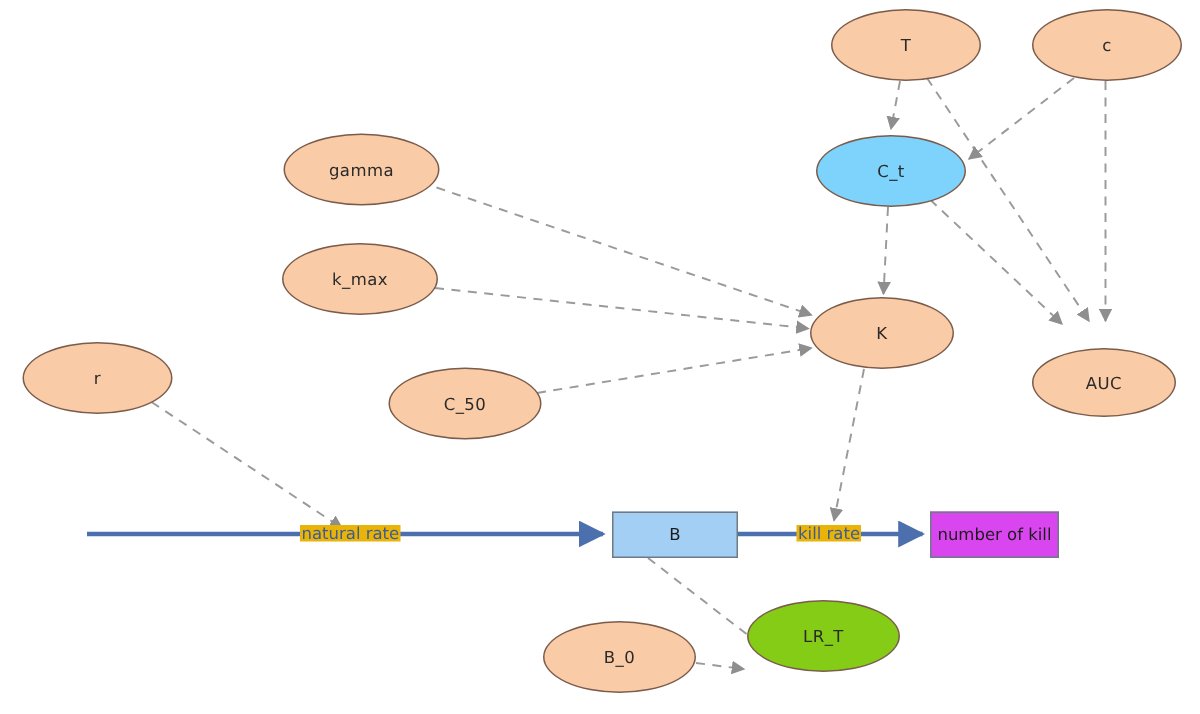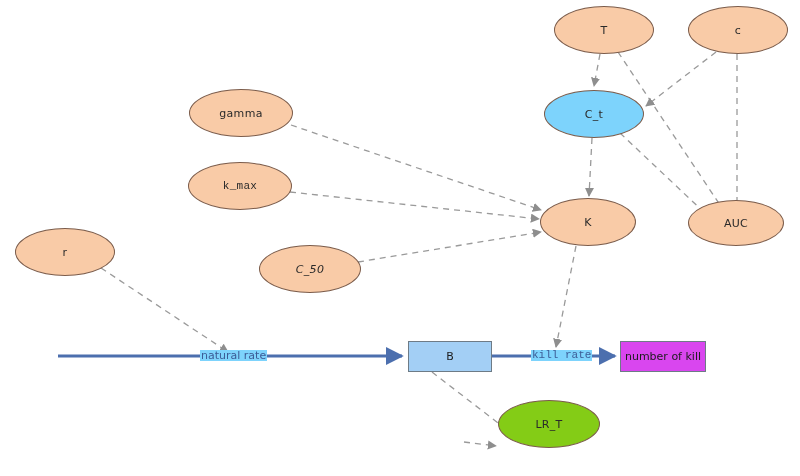--- a/index.html
+++ b/index.html
@@ -50,21 +50,21 @@
     font-size: 11px;
     color: #1c1c1c;
     line-height: 1;
     pointer-events: none;
   }
   .edge-label {
     position: absolute;
     font-size: 11px;
     line-height: 1;
     white-space: nowrap;
-    background: #7dd3fc;
+    background: #eab308;
     padding: 0 1px;
     text-align: right;
   }
   .flow-label {
     color: #3c5c96;
   }
 </style>
 </head>
 <body>
 
@@ -111,50 +111,53 @@
   </div>
 
   <div class="node-ellipse" style="left:189px; top:89px; width:104px; height:48px; background:#f9cba7; border:1.6px solid #7b5c4b;">
     <span class="node-label">gamma</span>
   </div>
 
   <div class="node-ellipse" style="left:544px; top:90px; width:100px; height:48px; background:#7dd3fc; border:1.6px solid #7b5c4b;">
     <span class="node-label">C_t</span>
   </div>
 
-  <div class="node-ellipse" style="left:188px; top:162px; width:104px; height:48px; background:#f9cba7; border:1.6px solid #7b5c4b;font-family:Liberation Mono, monospace;">
+  <div class="node-ellipse" style="left:188px; top:162px; width:104px; height:48px; background:#f9cba7; border:1.6px solid #7b5c4b;">
     <span class="node-label">k_max</span>
   </div>
 
   <div class="node-ellipse" style="left:540px; top:198px; width:96px; height:48px; background:#f9cba7; border:1.6px solid #7b5c4b;">
     <span class="node-label">K</span>
   </div>
 
   <div class="node-ellipse" style="left:15px; top:228px; width:100px; height:48px; background:#f9cba7; border:1.6px solid #7b5c4b;">
     <span class="node-label">r</span>
   </div>
 
-  <div class="node-ellipse" style="left:688px; top:200px; width:96px; height:46px; background:#f9cba7; border:1.6px solid #7b5c4b;">
+  <div class="node-ellipse" style="left:688px; top:232px; width:96px; height:46px; background:#f9cba7; border:1.6px solid #7b5c4b;">
     <span class="node-label">AUC</span>
   </div>
 
-  <div class="node-ellipse" style="left:259px; top:245px; width:102px; height:48px; background:#f9cba7; border:1.6px solid #7b5c4b;font-style:italic;">
+  <div class="node-ellipse" style="left:259px; top:245px; width:102px; height:48px; background:#f9cba7; border:1.6px solid #7b5c4b;">
     <span class="node-label">C_50</span>
   </div>
 
+  <div class="node-ellipse" style="left:362px; top:414px; width:102px; height:48px; background:#f9cba7; border:1.6px solid #7b5c4b;">
+    <span class="node-label">B_0</span>
+  </div>
 
   <div class="node-ellipse" style="left:498px; top:400px; width:102px; height:48px; background:#84cc16; border:1.6px solid #7b5c4b;">
     <span class="node-label">LR_T</span>
   </div>
 
   <div class="node-box" style="left:408px; top:341px; width:84px; height:31px; background:#a3cff5; border:1.6px solid #6e7b86;">
     <span class="node-label">B</span>
   </div>
 
   <div class="node-box" style="left:620px; top:341px; width:86px; height:31px; background:#d946ef; border:1.6px solid #6e7b86;">
     <span class="node-label">number of kill</span>
   </div>
 
   <div class="edge-label flow-label" style="left:200px; top:350px;">natural rate</div>
 
-  <div class="edge-label flow-label" style="left:531px; top:350px;font-family:Liberation Mono, monospace;">kill rate</div>
+  <div class="edge-label flow-label" style="left:531px; top:350px;">kill rate</div>
 
 </div>
 
 </body></html>

